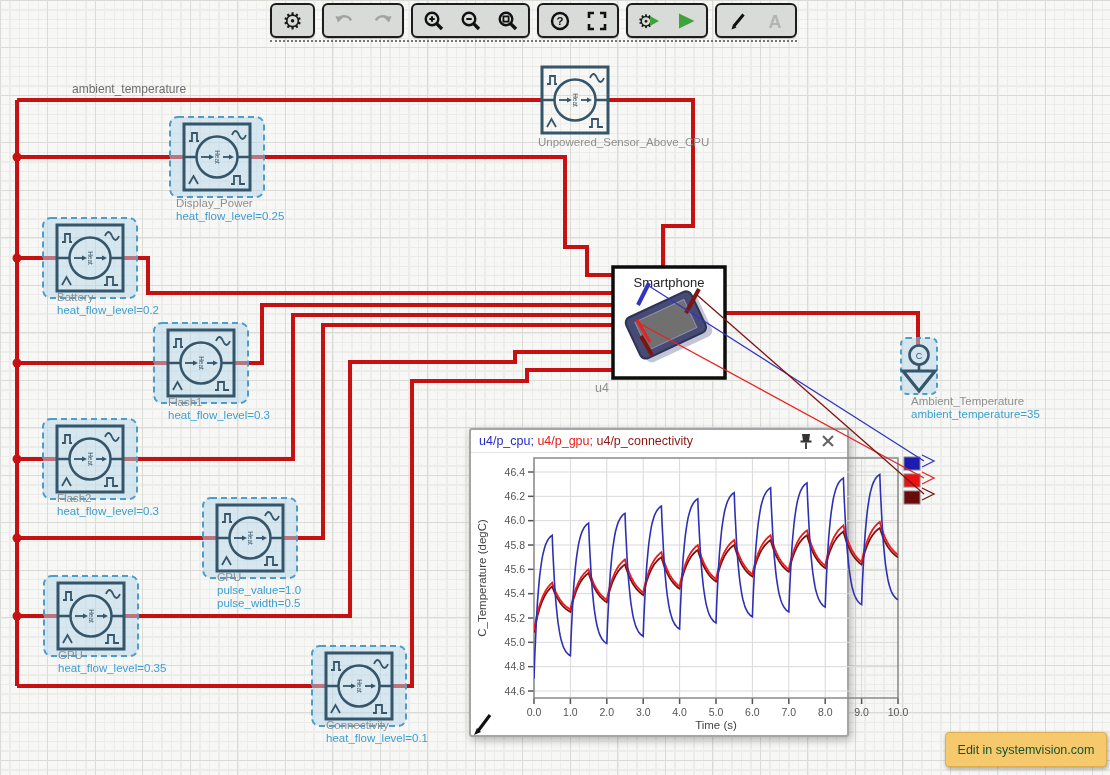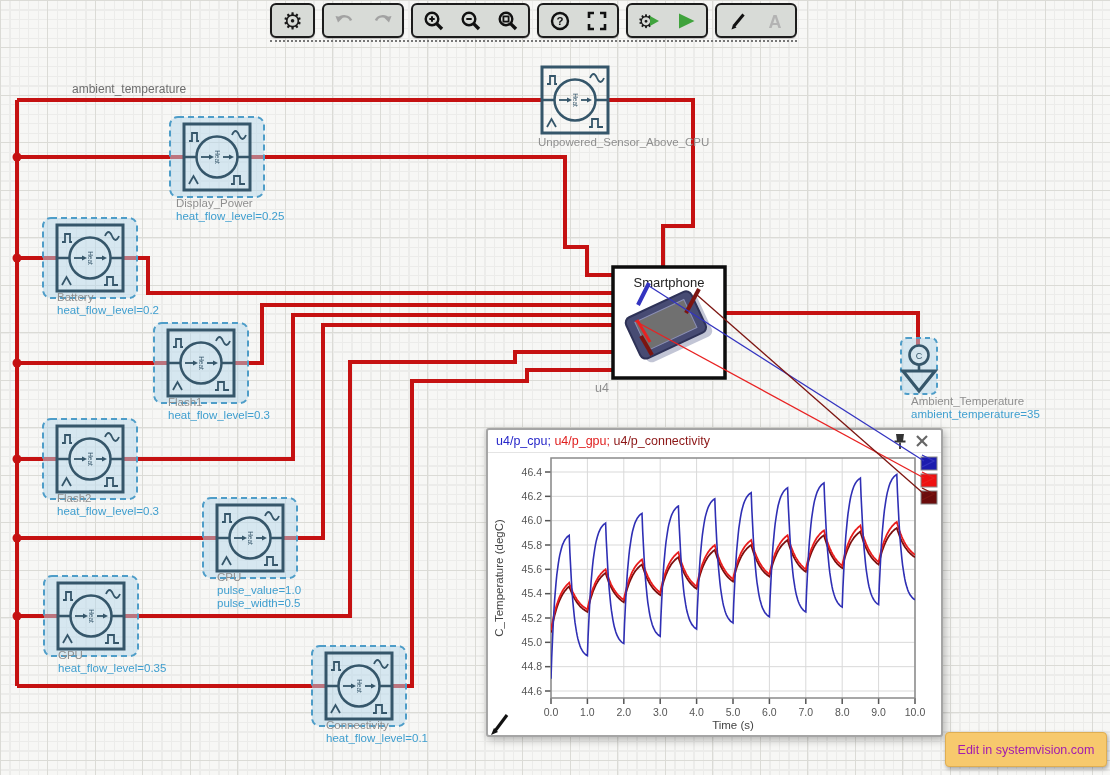--- a/index.html
+++ b/index.html
@@ -15,31 +15,31 @@
   #toolbar{position:absolute;left:270px;top:3px;display:flex;gap:7px;z-index:40;}
   #toolbar::after{content:"";position:absolute;left:0;right:0;bottom:-4px;border-bottom:2px dotted #777;}
   .tgroup{display:flex;background:#d8dbd7;border:2px solid #1c1c1c;border-radius:6px;padding:1px 2px;box-shadow:0 1px 1px rgba(0,0,0,.2);}
   .tbtn{width:37px;height:29px;display:flex;align-items:center;justify-content:center;cursor:pointer;}
   .tbtn svg{display:block;}
   .glyph{font-size:23px;line-height:22px;color:#1a1a1a;}
   
   #schematic,#overlay{position:absolute;left:0;top:0;}
   #overlay{pointer-events:none;z-index:60;}
   
-  #chartwin{position:absolute;left:486px;top:428px;width:457px;height:309px;background:#fff;
+  #chartwin{position:absolute;left:469px;top:428px;width:380px;height:309px;background:#fff;
     border:2px solid #a5a5a5;border-radius:3px;box-sizing:border-box;
     box-shadow:2px 3px 8px rgba(0,0,0,.28);z-index:50;}
   #charttitle{height:22px;display:flex;align-items:center;padding:0 8px;border-bottom:1px solid #e4e4e4;
     font-size:12.5px;white-space:pre;cursor:move;}
   #charttitle .spacer{flex:1;}
   #charttitle .titlebtn{width:22px;height:18px;display:flex;align-items:center;justify-content:center;cursor:pointer;}
   
   #editbtn{position:absolute;left:945px;top:732px;width:160px;height:33px;background:#f7c96d;
     border:1px solid #dfae52;border-radius:4px;box-shadow:1px 2px 4px rgba(0,0,0,.35);
-    font-size:12.5px;color:#a21caf;display:flex;align-items:center;justify-content:center;cursor:pointer;z-index:55;}
+    font-size:12.5px;color:#14532d;display:flex;align-items:center;justify-content:center;cursor:pointer;z-index:55;}
   text{font-family:"Liberation Sans","DejaVu Sans",sans-serif;}
 </style>
 </head>
 <body>
 
 <div id="app">
 
   <div id="toolbar">
     <div class="tgroup">
       <div class="tbtn">

